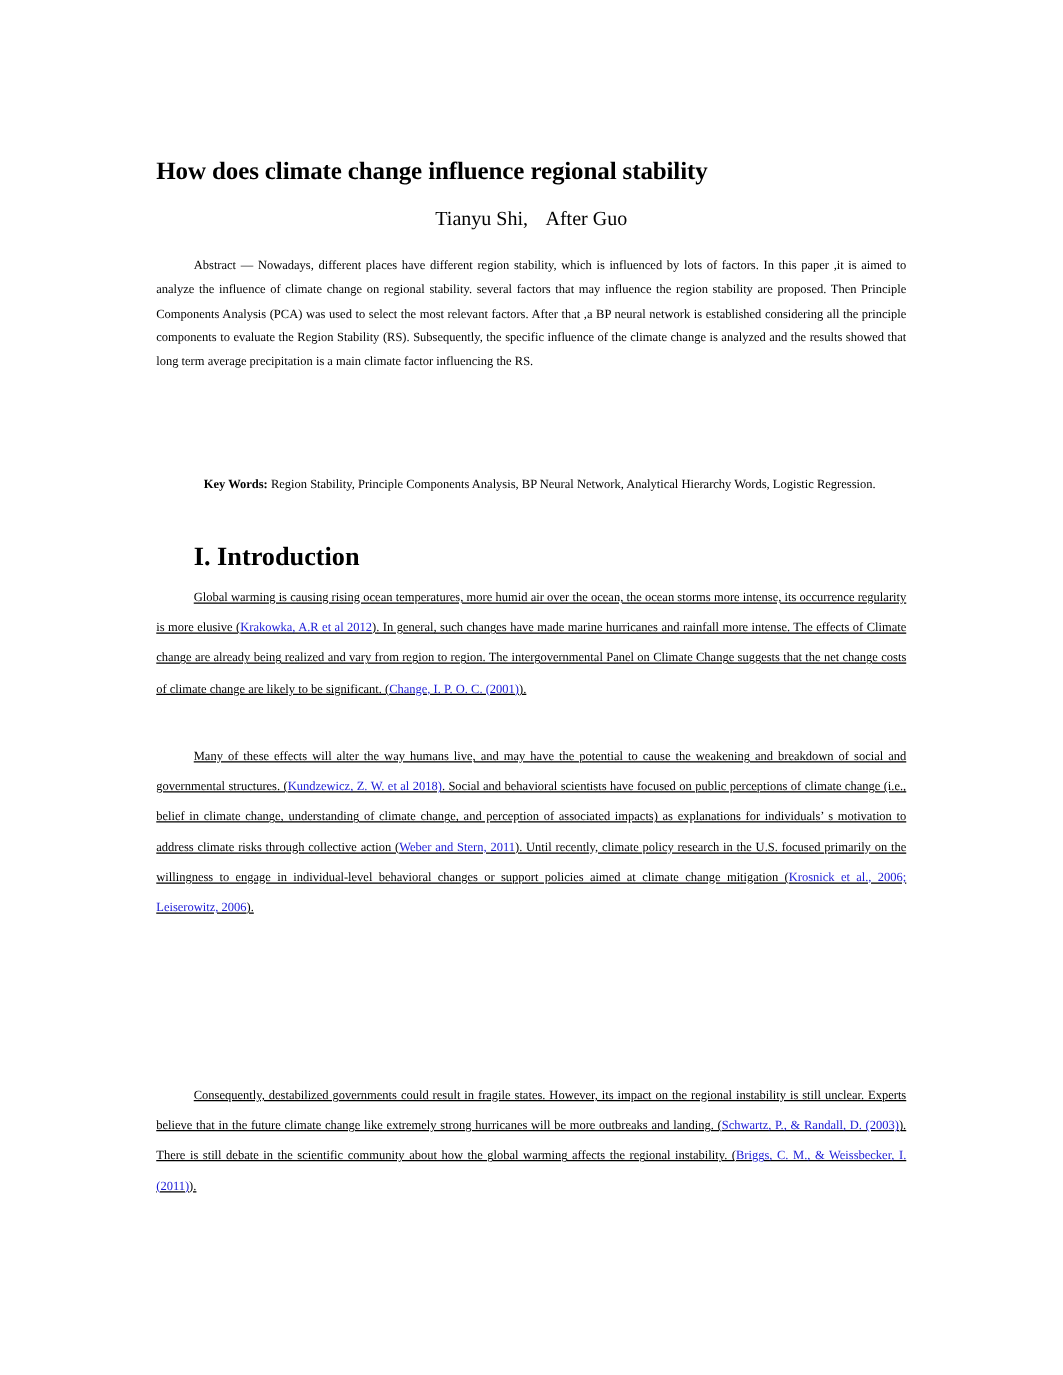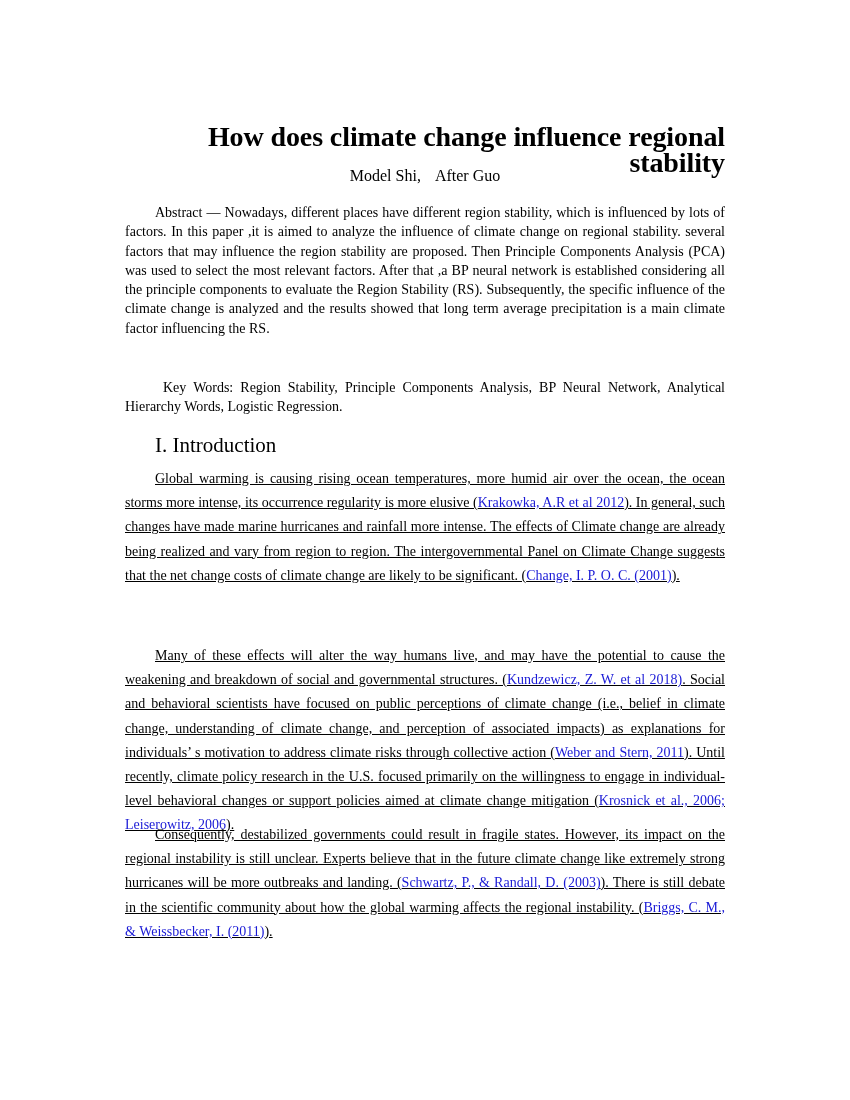--- a/index.html
+++ b/index.html
@@ -1,44 +1,44 @@
 <!DOCTYPE html>
 <html><head>
 <meta charset="utf-8">
 <style>
   html, body { margin: 0; padding: 0; background: #ffffff; }
   body { width: 850px; height: 1100px; position: relative; overflow: hidden;
          font-family: "Liberation Serif", "DejaVu Serif", serif; color: #000; }
   .page { position: absolute; left: 125px; top: 0; width: 600px; }
-  .title { position: absolute; left: 0; width: 600px; top: 124px; text-align: right;
-           font-weight: bold; font-size: 28px; line-height: 26px; letter-spacing: -0.1px; }
+  .title { position: absolute; left: 0; width: 600px; top: 124px; text-align: left;
+           font-weight: bold; font-size: 20px; line-height: 26px; letter-spacing: -0.1px; }
   .authors { position: absolute; left: 0; width: 600px; top: 166px; text-align: center;
              font-size: 16px; line-height: 20px; }
   .authors span { margin: 0 5px; }
-  .para { position: absolute; left: 0; width: 600px; font-size: 14px; text-align: justify;
+  .para { position: absolute; left: 0; width: 600px; font-size: 10px; text-align: justify;
           text-indent: 30px; margin: 0; }
   .abstract { top: 203px; line-height: 19.3px; }
   .keywords { top: 378px; line-height: 19.3px; text-indent: 38px; }
-  .keywords b { font-weight: normal; }
-  .section { position: absolute; left: 30px; top: 431px; font-size: 21px; font-weight: normal;
+  .keywords b { font-weight: bold; }
+  .section { position: absolute; left: 30px; top: 431px; font-size: 21px; font-weight: bold;
              line-height: 28px; margin: 0; }
   .body-p { line-height: 24.2px; text-decoration: underline; }
   .p1 { top: 467px; }
-  .p2 { top: 644px; }
-  .p3 { top: 823px; }
+  .p2 { top: 594px; }
+  .p3 { top: 865px; }
   a.cite { color: #1a1ad6; text-decoration: none; }
 </style>
 </head>
 <body>
 
 <div class="page">
   <div class="title">How does climate change influence regional stability</div>
 
   <div class="authors">
-    <span>Model Shi,</span>
+    <span>Tianyu Shi,</span>
     <span>After Guo</span>
   </div>
 
   <p class="para abstract"><span>Abstract —</span><span> Nowadays, different places have different region stability, which is influenced by lots of factors. In this paper ,it is aimed to analyze the influence of climate change on regional stability. several factors that may influence the region stability are proposed. Then Principle Components Analysis (PCA) was used to select the most relevant factors. After that ,a BP neural network is established considering all the principle components to evaluate the Region Stability (RS). Subsequently, the specific influence of the climate change is analyzed and the results showed that long term average precipitation is a main climate factor influencing the RS.</span></p>
 
   <p class="para keywords"><b>Key Words:</b><span> Region Stability, Principle Components Analysis, BP Neural Network, Analytical Hierarchy Words, Logistic Regression.</span></p>
 
   <h2 class="section">I. Introduction</h2>
 
   <p class="para body-p p1"><span>Global warming is causing rising ocean temperatures, more humid air over the ocean, the ocean storms more intense, its occurrence regularity is more elusive (</span><a class="cite">Krakowka, A.R et al 2012</a><span>). In general, such changes have made marine hurricanes and rainfall more intense. The effects of Climate change are already being realized and vary from region to region. The intergovernmental Panel on Climate Change suggests that the net change costs of climate change are likely to be significant. (</span><a class="cite">Change, I. P. O. C. (2001)</a><span>).</span></p>

